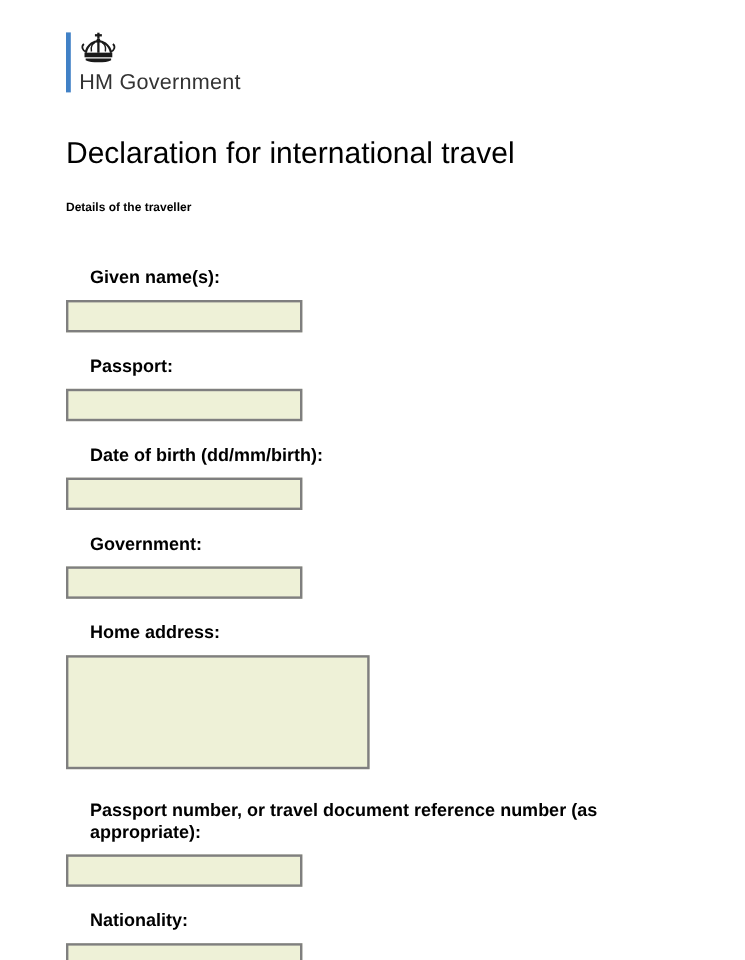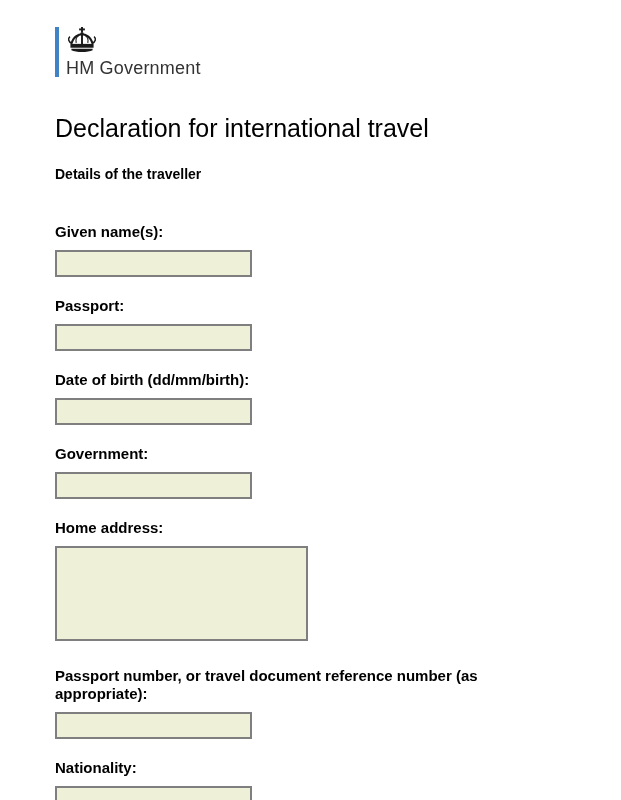--- a/index.html
+++ b/index.html
@@ -52,37 +52,38 @@
   
   .doc-title {
     margin: 36px 0 0 0;
     font-size: 25px;
     font-weight: normal;
     line-height: 30px;
     color: #000000;
   }
   .section-heading {
     margin: 22px 0 40px 0;
-    font-size: 14px;
+    font-size: 10px;
     font-weight: bold;
     line-height: 18px;
     color: #000000;
   }
 
   
   .field {
     margin-bottom: 20px;
   }
   .field-label {
     display: block;
     font-size: 15px;
     font-weight: bold;
     line-height: 18px;
     margin-bottom: 9px;
     color: #000000;
+    margin-left: 20px;
   }
   .text-input {
     box-sizing: border-box;
     width: 197px;
     height: 27px;
     background: #eef1d7;
     border: 2px solid #7f7f7f;
     border-radius: 0;
     font-family: "Liberation Sans", sans-serif;
     font-size: 14px;

